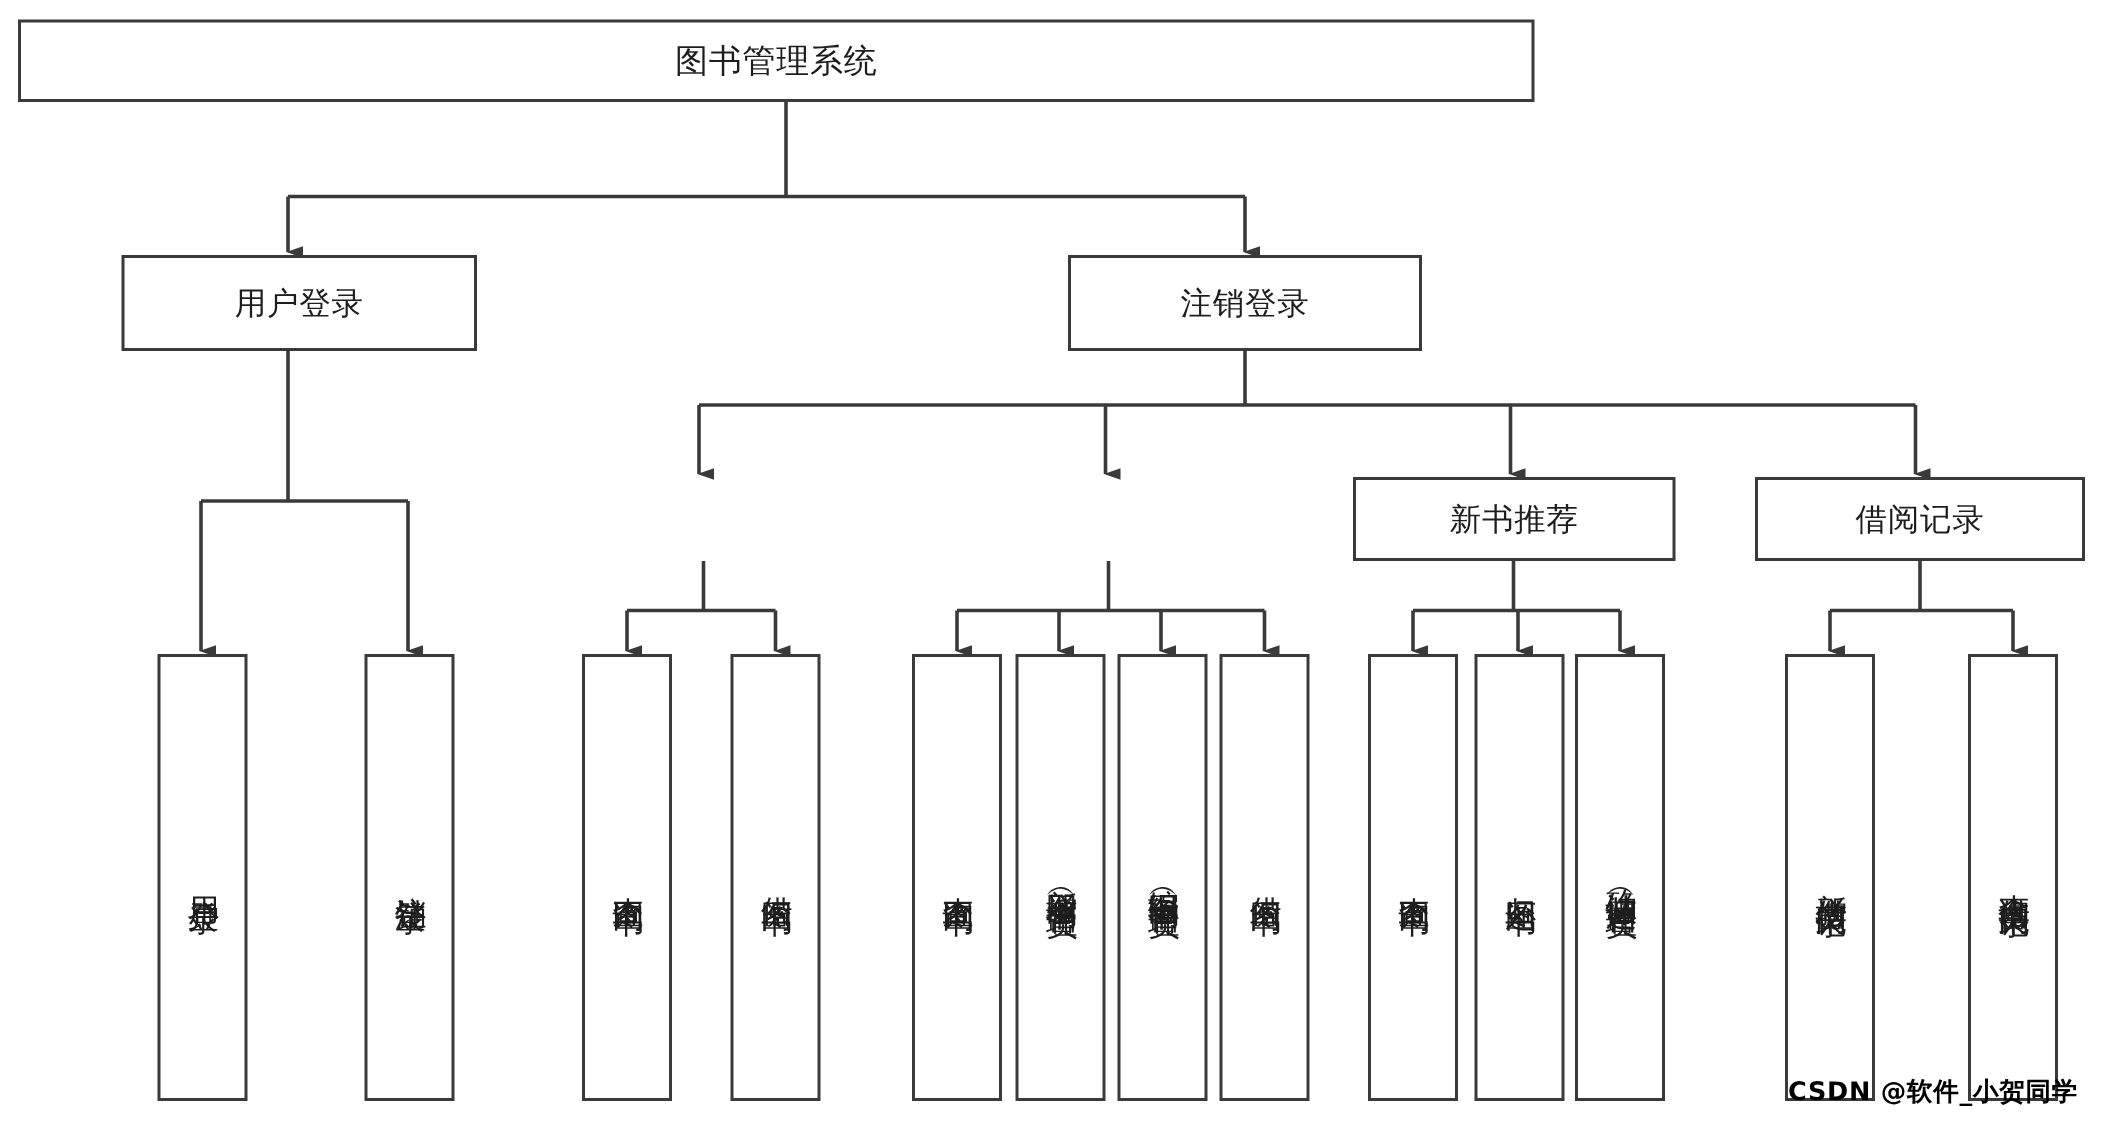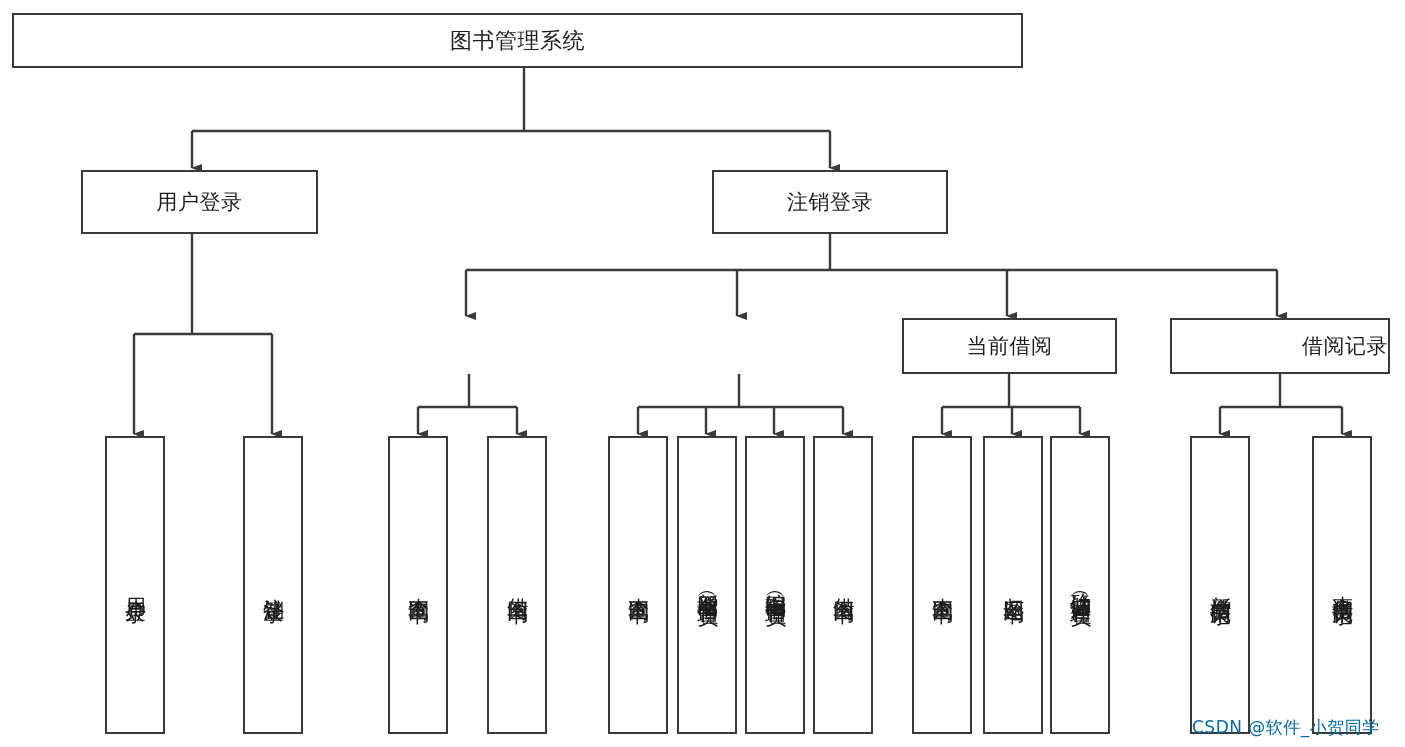--- a/index.html
+++ b/index.html
@@ -119,23 +119,23 @@
   </div>
 
   <div class="node-box horizontal" id="node-l2-0" style="left: 81px; top: 170px; width: 237px; height: 64px;">
     <span class="node-label">用户登录</span>
   </div>
   <div class="node-box horizontal" id="node-l2-1" style="left: 712px; top: 170px; width: 236px; height: 64px;">
     <span class="node-label">注销登录</span>
   </div>
 
   <div class="node-box horizontal" id="node-l3-2" style="left: 902px; top: 318px; width: 215px; height: 56px;">
-    <span class="node-label">当前借阅</span>
+    <span class="node-label">新书推荐</span>
   </div>
-  <div class="node-box horizontal" id="node-l3-3" style="left: 1170px; top: 318px; width: 220px; height: 56px; justify-content: flex-end;">
+  <div class="node-box horizontal" id="node-l3-3" style="left: 1170px; top: 318px; width: 220px; height: 56px;">
     <span class="node-label">借阅记录</span>
   </div>
 
   <div class="node-box vertical" id="leaf-0" style="left: 105px; top: 436px; width: 60px; height: 298px;">
     <span class="node-label">用户登录</span>
   </div>
   <div class="node-box vertical" id="leaf-1" style="left: 243px; top: 436px; width: 60px; height: 298px;">
     <span class="node-label">注销登录</span>
   </div>
   <div class="node-box vertical" id="leaf-2" style="left: 388px; top: 436px; width: 60px; height: 298px;">
@@ -165,14 +165,14 @@
   <div class="node-box vertical" id="leaf-10" style="left: 1050px; top: 436px; width: 60px; height: 298px;">
     <span class="node-label">确认归还（管理员）</span>
   </div>
   <div class="node-box vertical" id="leaf-11" style="left: 1190px; top: 436px; width: 60px; height: 298px;">
     <span class="node-label">新增借阅记录</span>
   </div>
   <div class="node-box vertical" id="leaf-12" style="left: 1312px; top: 436px; width: 60px; height: 298px;">
     <span class="node-label">查询借阅记录</span>
   </div>
 
-  <div class="watermark" id="watermark" style="left: 1192px; top: 716px; color: #0369a1;">CSDN @软件_小贺同学</div>
+  <div class="watermark" id="watermark" style="left: 1192px; top: 716px; color: #000000; font-weight: bold;">CSDN @软件_小贺同学</div>
 </div>
 
 </body></html>

